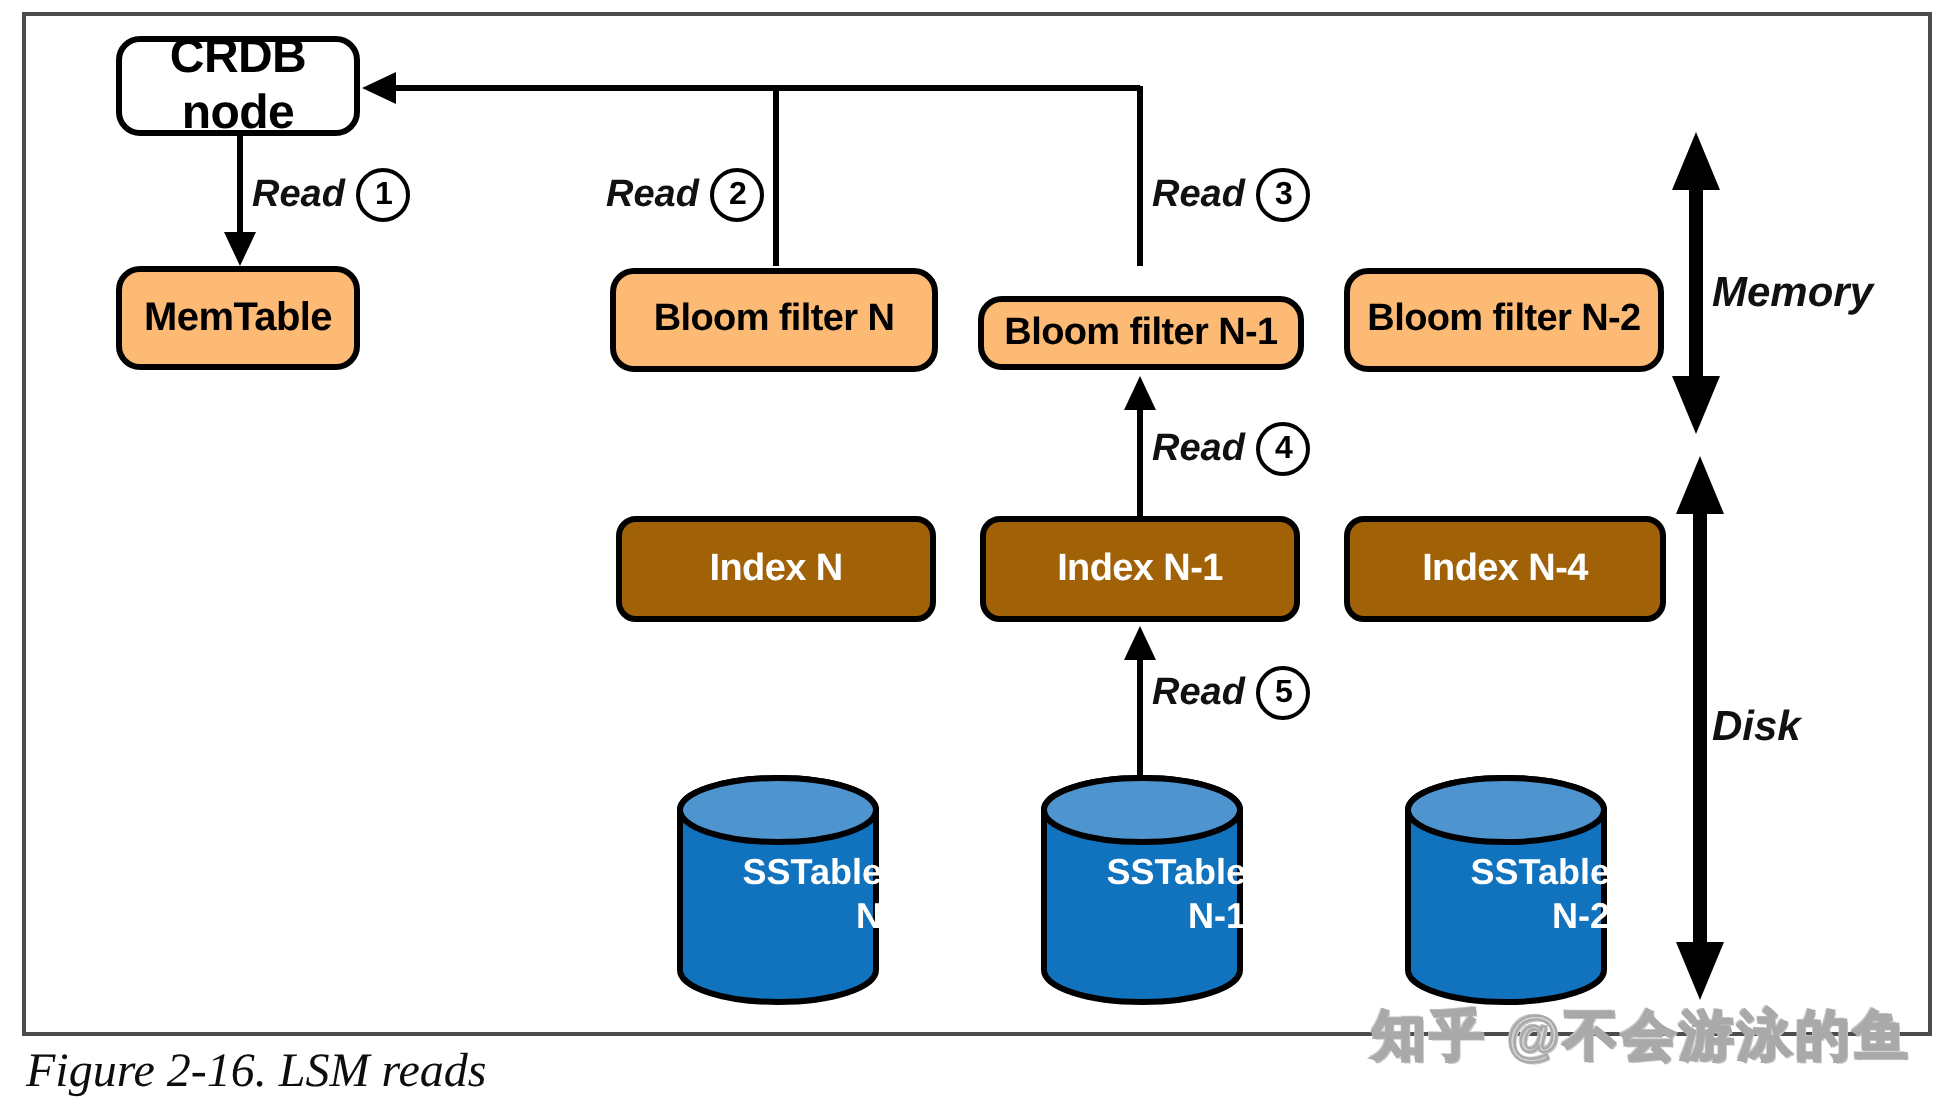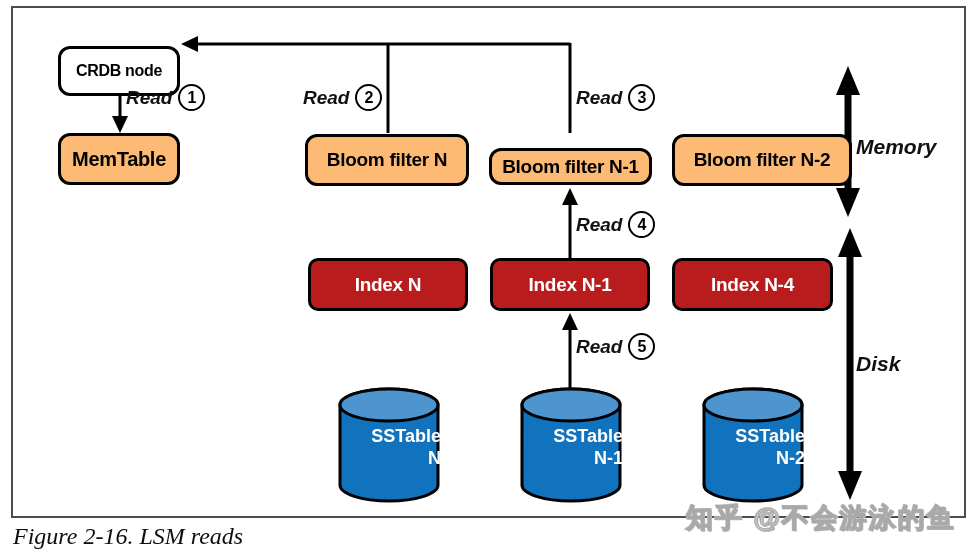--- a/index.html
+++ b/index.html
@@ -13,26 +13,26 @@
     border: 2px solid #4c4c4c; background: #ffffff;
   }
   .overlay-svg { position: absolute; left: 0; top: 0; width: 980px; height: 556px; z-index: 1; }
   .box {
     position: absolute; z-index: 2; display: flex; align-items: center; justify-content: center;
     border: 3px solid #000; border-radius: 12px; font-weight: bold; font-size: 19px;
     letter-spacing: -0.3px; text-align: center;
   }
   .white-box { background: #ffffff; color: #000; }
   .light-box { background: #fdba74; color: #000; }
-  .dark-box  { background: #b91c1c; color: #ffffff; border-radius: 10px; }
-  .crdb { left: 58px; top: 18px; width: 122px; height: 50px; font-size: 16px; margin-top: 28px; }
+  .dark-box  { background: #a16207; color: #ffffff; border-radius: 10px; }
+  .crdb { left: 58px; top: 18px; width: 122px; height: 50px; font-size: 24px; }
   .memtable { left: 58px; top: 133px; width: 122px; height: 52px; font-size: 20px; }
   .bloom-0 { left: 305px; top: 134px; width: 164px; height: 52px; }
   .bloom-1 { left: 489px; top: 148px; width: 163px; height: 37px; }
-  .bloom-2 { left: 672px; top: 134px; width: 180px; height: 52px; }
+  .bloom-2 { left: 672px; top: 134px; width: 160px; height: 52px; }
   .index-0 { left: 308px; top: 258px; width: 160px; height: 53px; }
   .index-1 { left: 490px; top: 258px; width: 160px; height: 53px; }
   .index-2 { left: 672px; top: 258px; width: 161px; height: 53px; }
   .read-label {
     position: absolute; z-index: 3; display: flex; align-items: center; gap: 6px;
     font-size: 19px; font-style: italic; font-weight: bold; color: #111;
   }
   .read-1 { left: 126px; top: 84px; }
   .read-2 { left: 303px; top: 84px; }
   .read-3 { left: 576px; top: 84px; }

